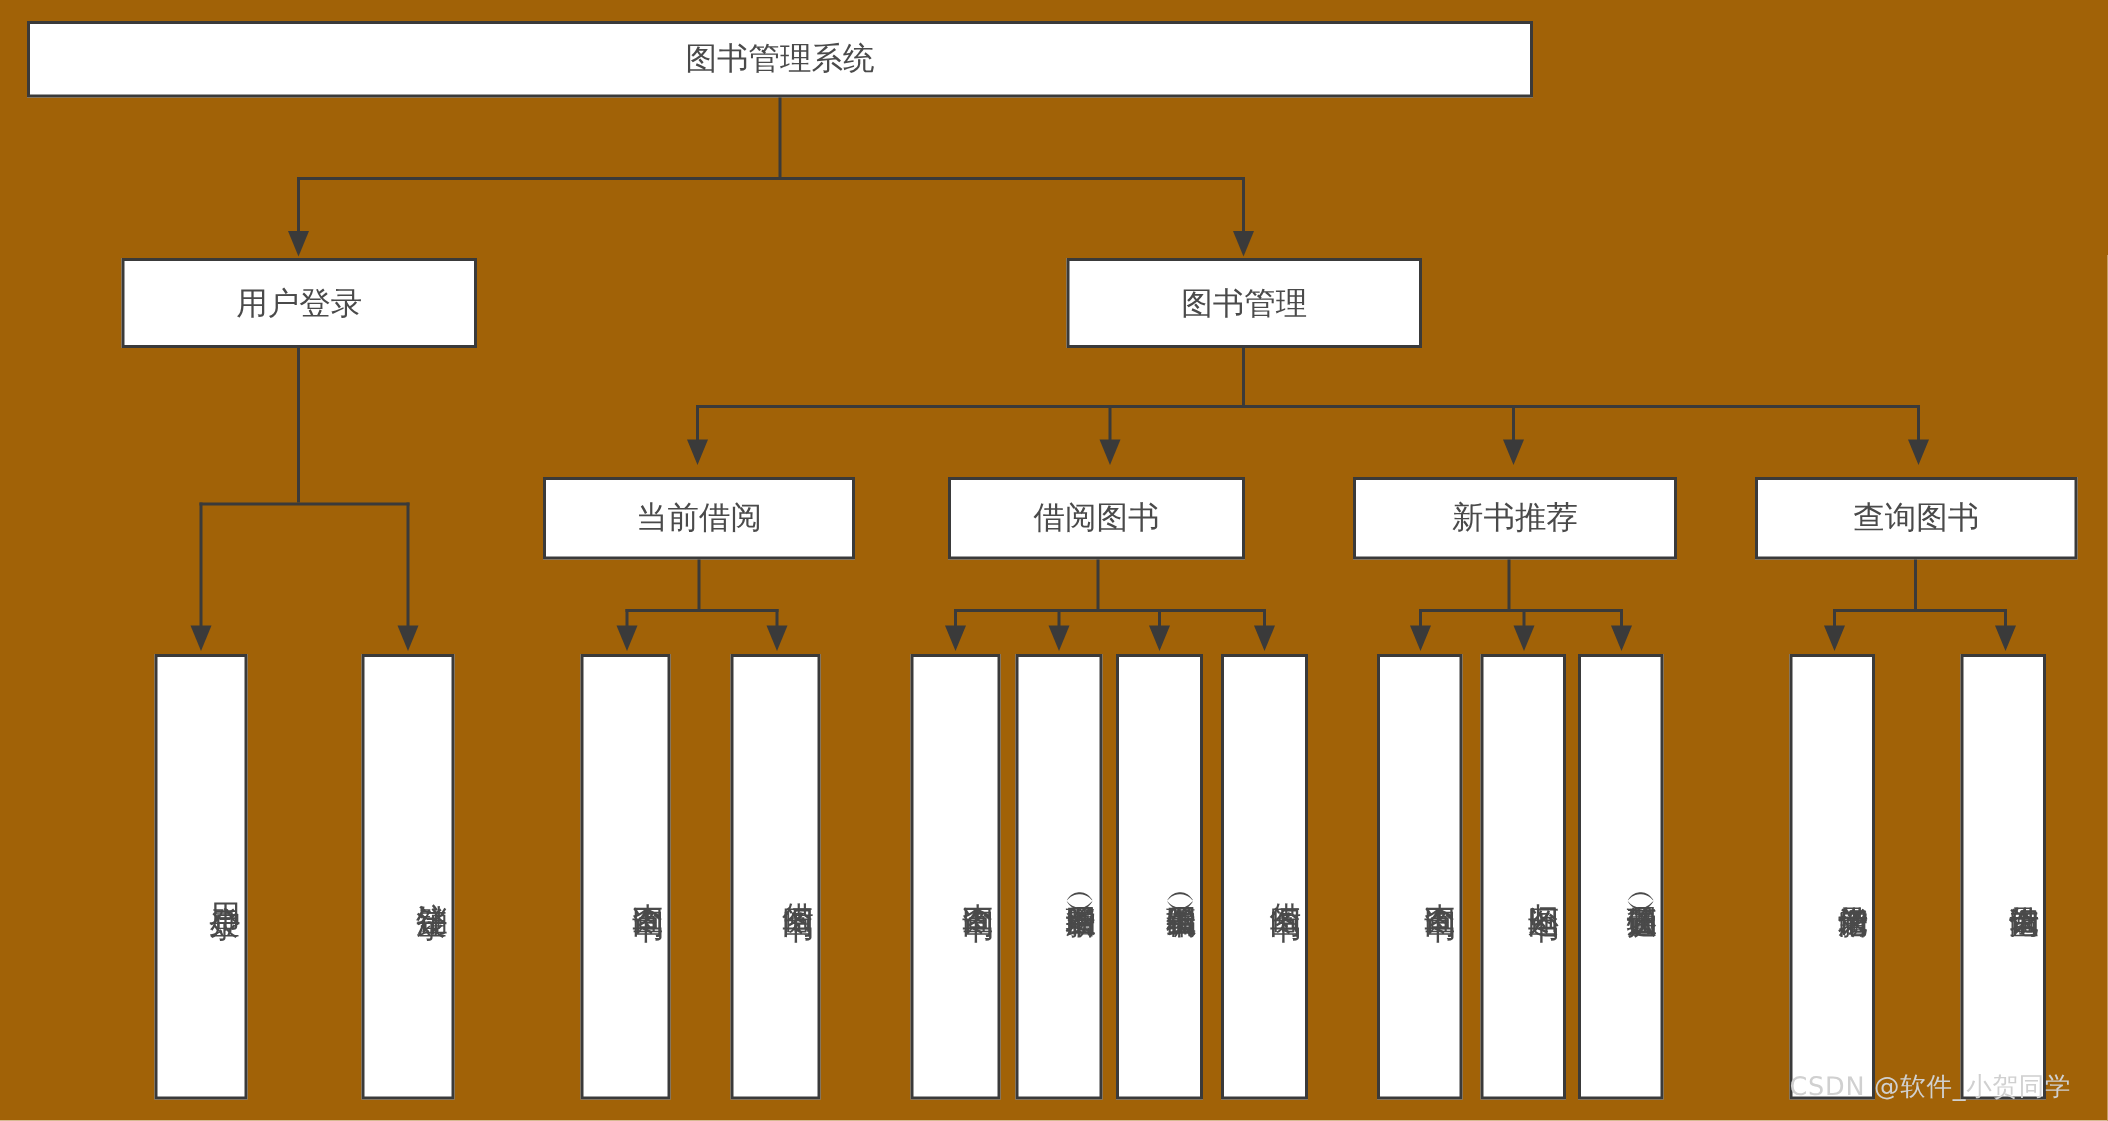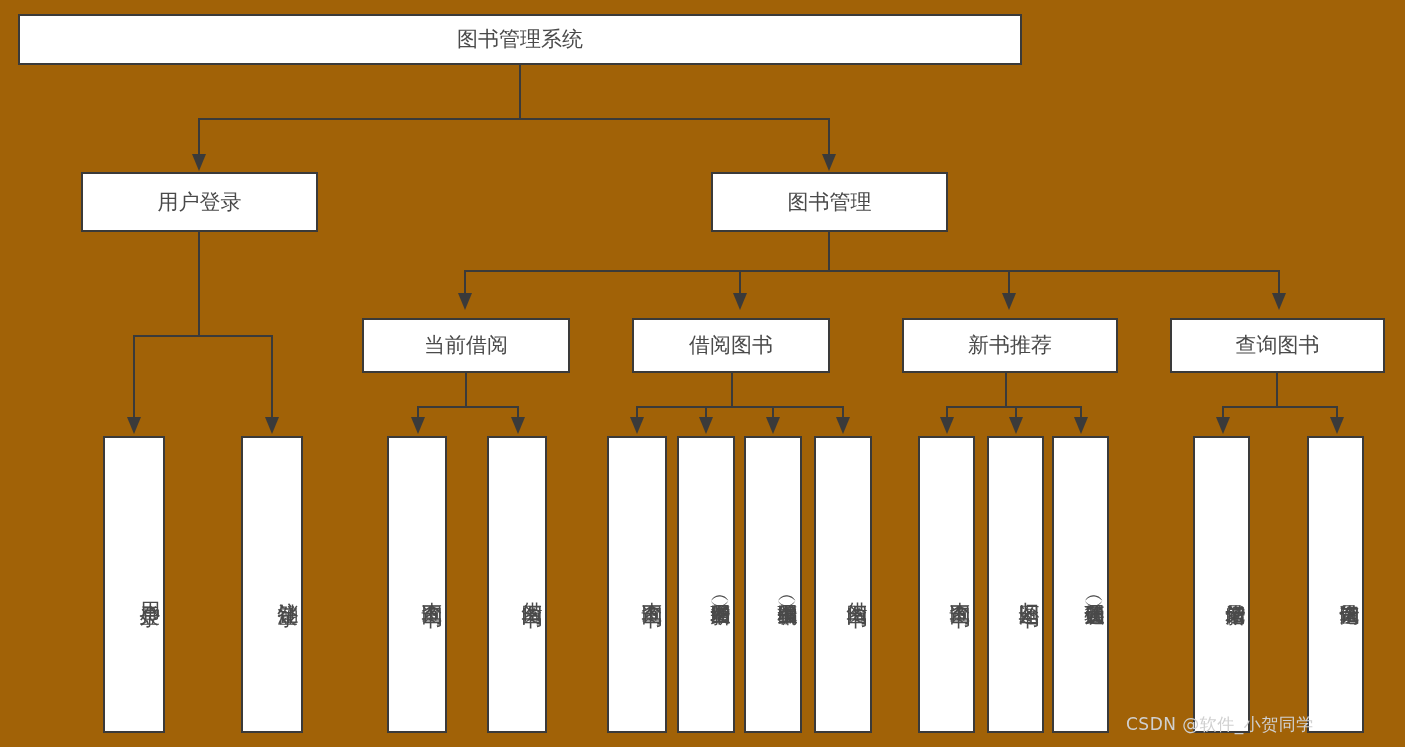--- a/index.html
+++ b/index.html
@@ -156,15 +156,15 @@
   <div class="node vert tall" style="left:744px; top:436px; width:58px; height:297px;">编辑图书（管理员）</div>
   <div class="node vert" style="left:814px; top:436px; width:58px; height:297px;">借阅图书</div>
 
   <div class="node vert" style="left:918px; top:436px; width:57px; height:297px;">查询图书</div>
   <div class="node vert" style="left:987px; top:436px; width:57px; height:297px;">归还图书</div>
   <div class="node vert tall" style="left:1052px; top:436px; width:57px; height:297px;">确认归还（管理员）</div>
 
   <div class="node vert tall" style="left:1193px; top:436px; width:57px; height:297px;">新增借阅记录</div>
   <div class="node vert tall" style="left:1307px; top:436px; width:57px; height:297px;">查询借阅记录</div>
 
-  <div class="watermark" style="left:1126px; top:713px;">CSDN @软件_小贺同学</div>
+  <div class="watermark" style="left:1193px; top:713px;">CSDN @软件_小贺同学</div>
 
 </div>
 
 </body></html>

